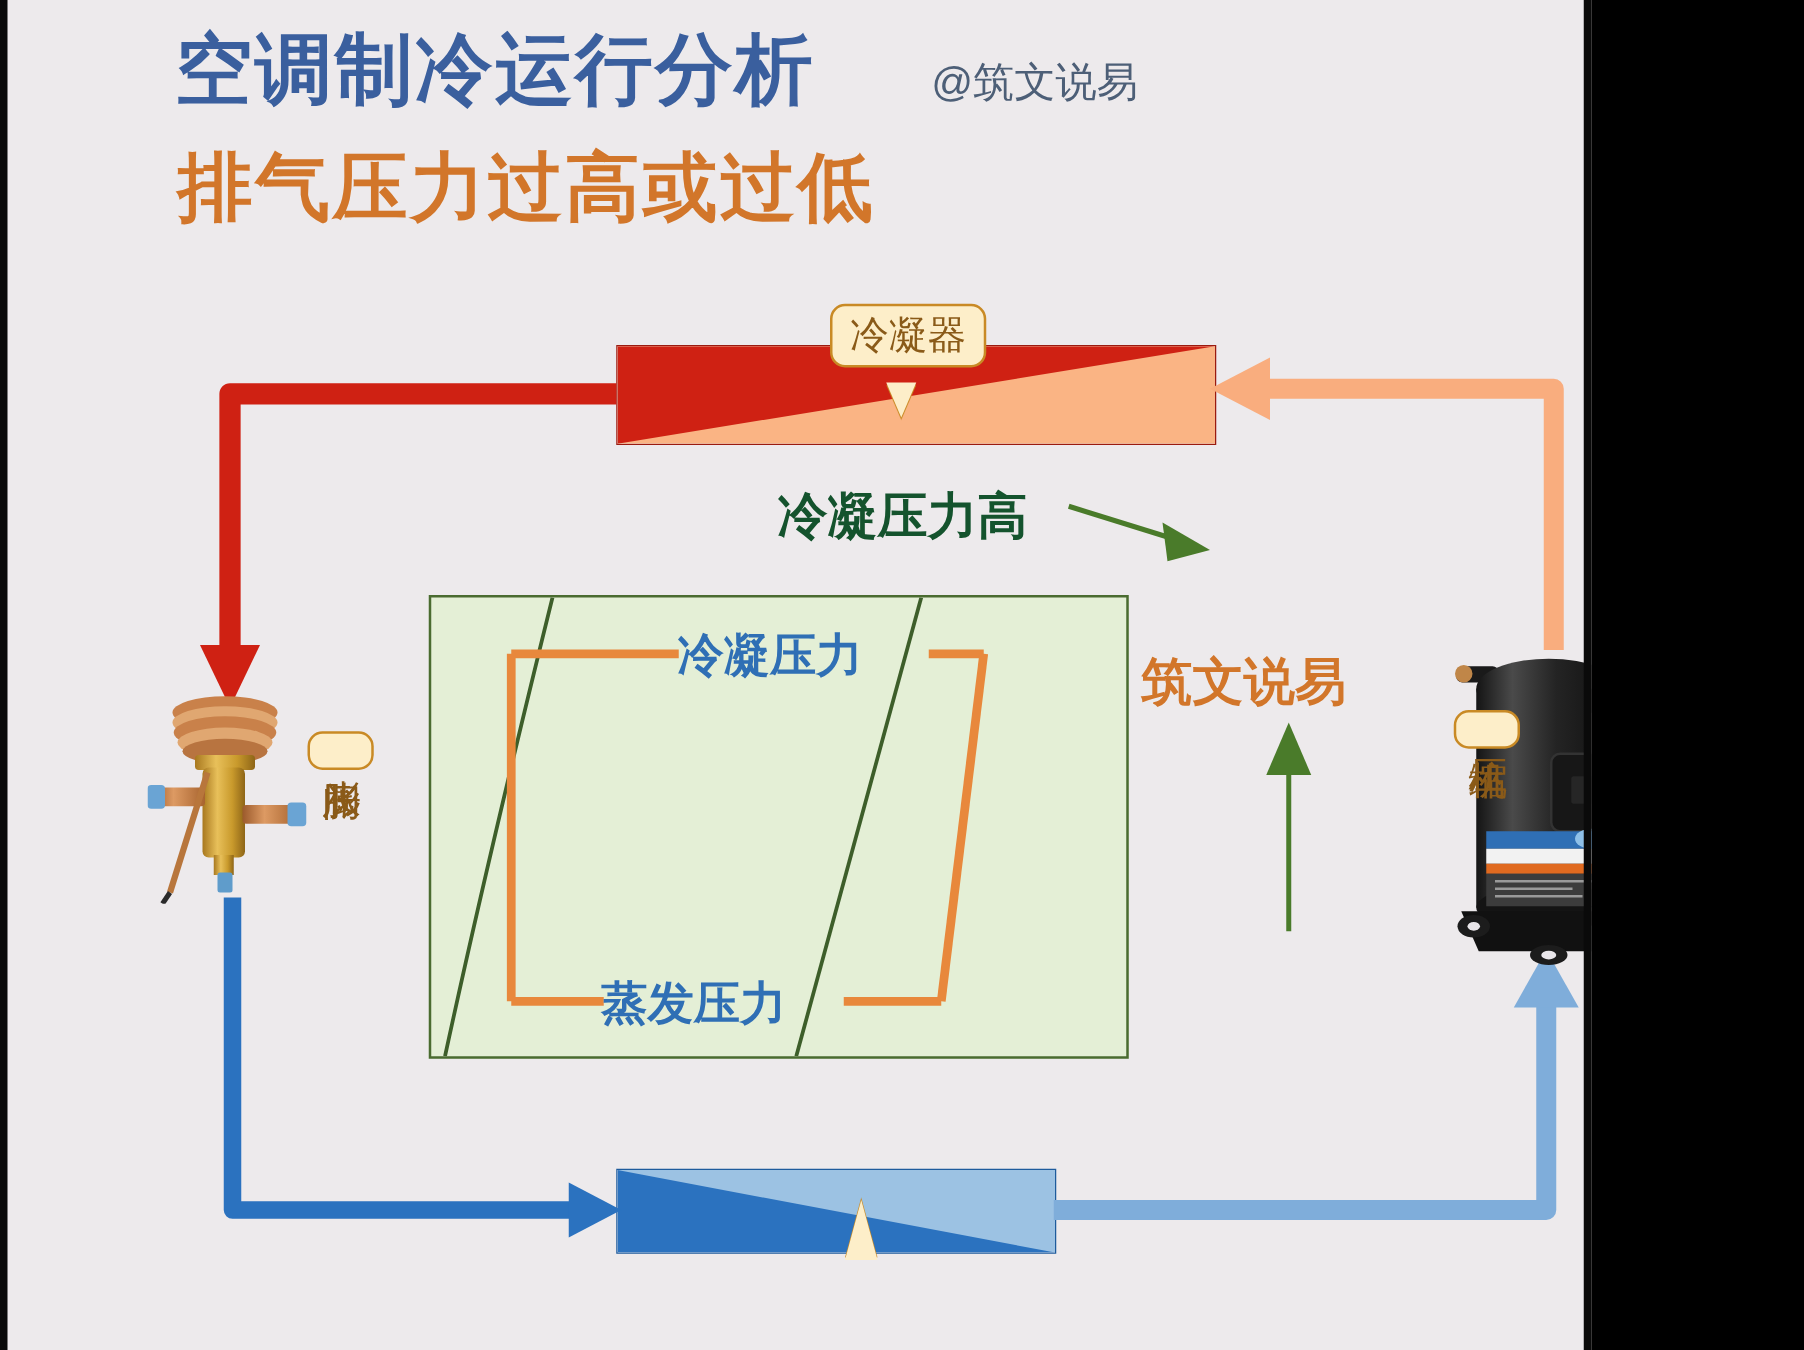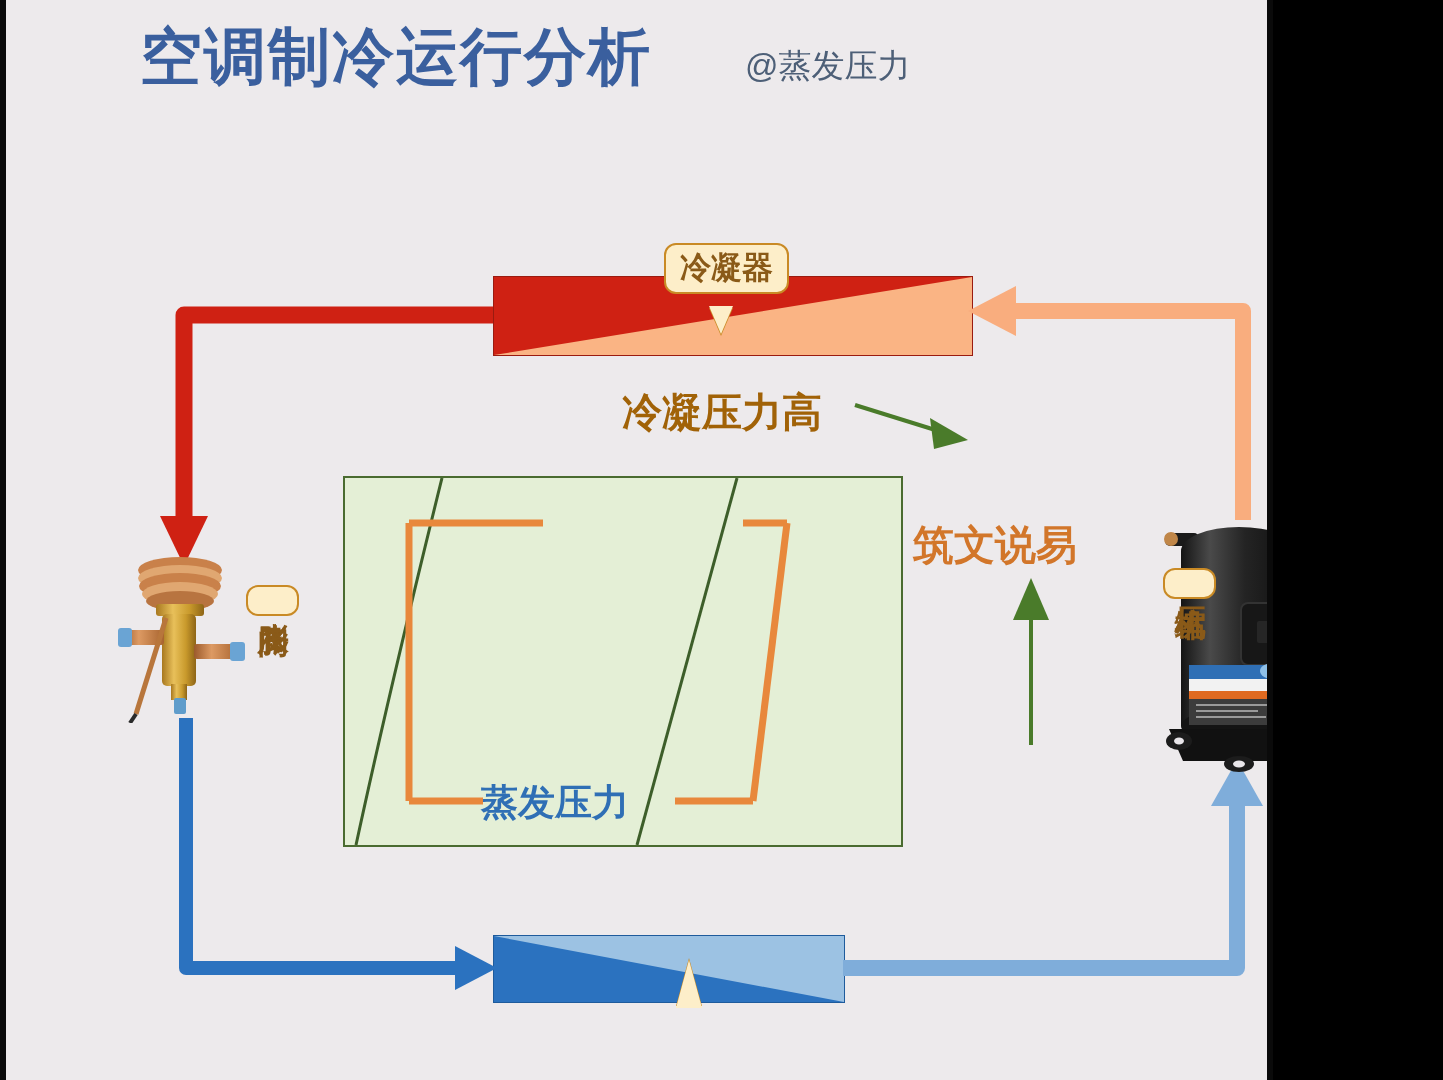--- a/index.html
+++ b/index.html
@@ -44,37 +44,37 @@
   .exch-svg{display:block;width:100%;height:100%;}
 
   
   .callout{
     position:absolute;
     background:#fdeec9;
     border:2px solid #c98a25;
     border-radius:12px;
     color:#8a5a18;
     font-size:31px;
-    font-weight:700;
+    font-weight:400;
     padding:6px 14px;
     line-height:1.12;
     white-space:nowrap;
     z-index:30;
   }
   .callout.vert{
     writing-mode:vertical-rl;
     text-orientation:upright;
     padding:12px 7px;
     letter-spacing:1px;
   }
   .tail{position:absolute;width:0;height:0;z-index:29;}
 
   
   .anno{position:absolute;white-space:nowrap;font-weight:bold;z-index:25;}
-  .anno.blue{color:#a16207;font-family:Liberation Serif, serif;}
+  .anno.blue{color:#14532d;font-family:Liberation Serif, serif;}
   .anno.orange{color:#d2762a;}
 
   
   #ph-chart{
     position:absolute;left:343px;top:476px;width:556px;height:367px;
     background:#e4efd6;border:2px solid #4a6b30;
   }
   #ph-svg{display:block;width:100%;height:100%;}
   .ph-label{
     position:absolute;font-size:37px;font-weight:bold;color:#2f6fb5;
@@ -90,21 +90,22 @@
 </style>
 </head>
 <body>
 
 <div id="stage">
 
   <div class="edge-bar left"></div>
   <div class="edge-bar right"></div>
 
   <div id="title-main">空调制冷运行分析</div>
-  <div id="watermark">@蒸发压力</div>
+  <div id="watermark">@筑文说易</div>
+  <div id="title-sub">排气压力过高或过低</div>
 
   <svg id="pipes" viewBox="0 0 1443 1080">
 
     <g>
       <path d="M 493 315 L 184 315 L 184 525" fill="none" stroke="#cf2113" stroke-width="17" stroke-linejoin="round"></path>
       <polygon points="184,566 160,516 208,516" fill="#cf2113"></polygon>
     </g>
 
     <g>
       <path d="M 186 718 L 186 968 L 470 968" fill="none" stroke="#2b72bf" stroke-width="14" stroke-linejoin="round"></path>
@@ -264,16 +265,17 @@
 
         <line x1="64" y1="45" x2="64" y2="323"></line>
 
         <line x1="64" y1="323" x2="138" y2="323"></line>
 
         <line x1="330" y1="323" x2="408" y2="323"></line>
 
         <line x1="408" y1="323" x2="442" y2="45"></line>
       </g>
     </svg>
+    <div class="ph-label" style="left:197px;top:22px;">冷凝压力</div>
     <div class="ph-label" style="left:136px;top:300px;">蒸发压力</div>
   </div>
 
 </div>
 
 </body></html>

